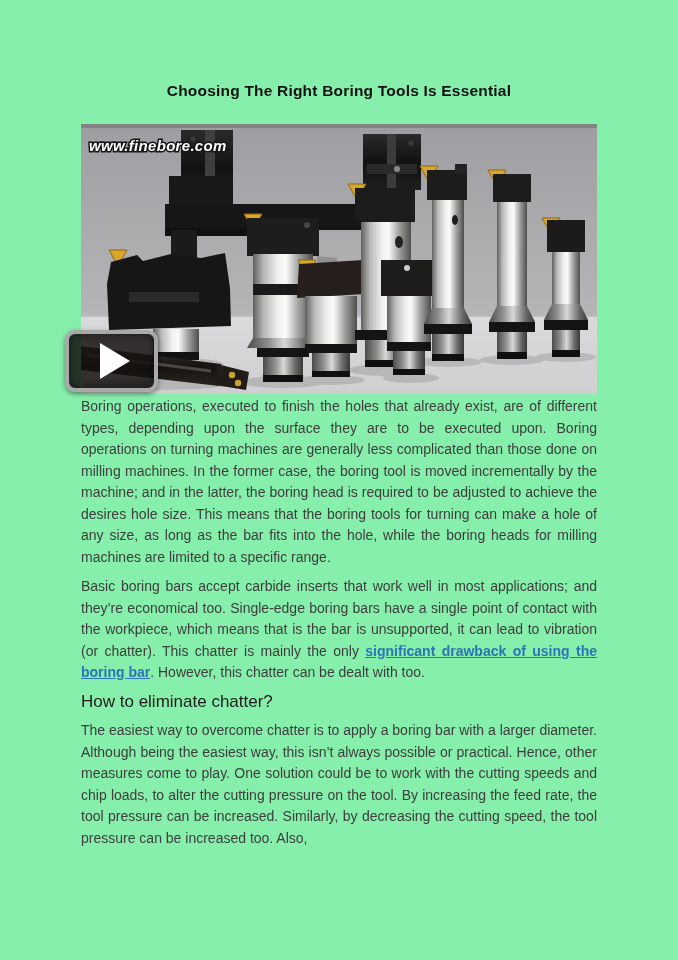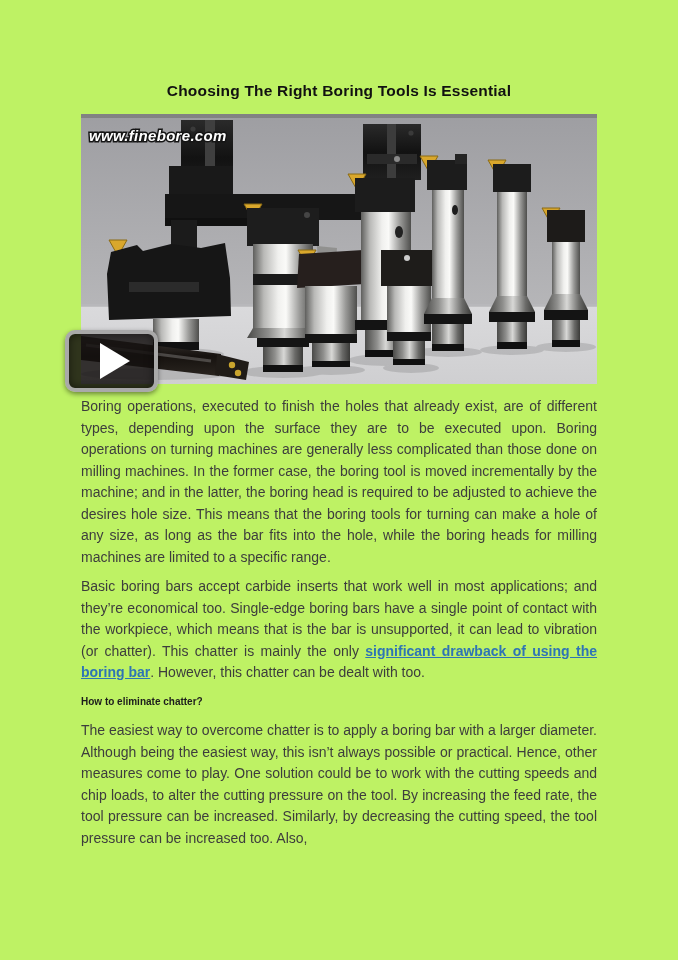--- a/index.html
+++ b/index.html
@@ -1,32 +1,32 @@
 <!DOCTYPE html>
 <html><head>
 <meta charset="utf-8">
 <style>
   html,body{margin:0;padding:0;background:#ffffff;}
-  .page{position:relative;width:678px;height:960px;background:#bef264;overflow:hidden;
+  .page{position:relative;width:678px;height:960px;background:#86efac;overflow:hidden;
         font-family:"Liberation Sans",sans-serif;}
   .title{position:absolute;top:81px;left:0;width:678px;text-align:center;
          font-size:15.5px;line-height:20px;font-weight:700;color:#111111;letter-spacing:.2px;}
-  .photo{position:absolute;left:81px;top:114px;width:428px;height:270px;}
+  .photo{position:absolute;left:81px;top:124px;width:428px;height:270px;}
   .photo svg{display:block;}
   .play-button{position:absolute;left:65px;top:330px;width:93px;height:62px;box-sizing:border-box;
                background:rgba(20,17,15,.84);border:4px solid #a9a9a9;border-radius:10px;
                box-shadow:0 2px 5px rgba(0,0,0,.45), inset 0 0 10px rgba(0,0,0,.55);
                display:flex;align-items:center;justify-content:center;z-index:6;cursor:pointer;}
   .play-icon{width:0;height:0;border-left:30px solid #ffffff;
              border-top:18px solid transparent;border-bottom:18px solid transparent;margin-left:7px;}
   .article{position:absolute;left:81px;top:388px;width:516px;z-index:1;
            font-size:14px;line-height:21.5px;color:#3d3d3d;text-align:justify;}
   .article p{margin:8px 0 7px 0;}
-  .article h2{margin:4px 0 5px 0;font-size:10px;line-height:21.5px;
-              font-weight:700;color:#1c1c1c;text-align:left;}
+  .article h2{margin:4px 0 5px 0;font-size:17px;line-height:21.5px;
+              font-weight:400;color:#1c1c1c;text-align:left;}
   .article a{color:#2E74B5;font-weight:700;text-decoration:underline;cursor:pointer;}
   .wm{font-family:"Liberation Sans",sans-serif;font-size:15px;font-style:italic;font-weight:700;
       fill:#ffffff;stroke:#151515;stroke-width:3px;paint-order:stroke;letter-spacing:.3px;}
 </style>
 </head>
 <body>
 
 <div class="page">
 
   <div class="title">Choosing The Right Boring Tools Is Essential</div>

